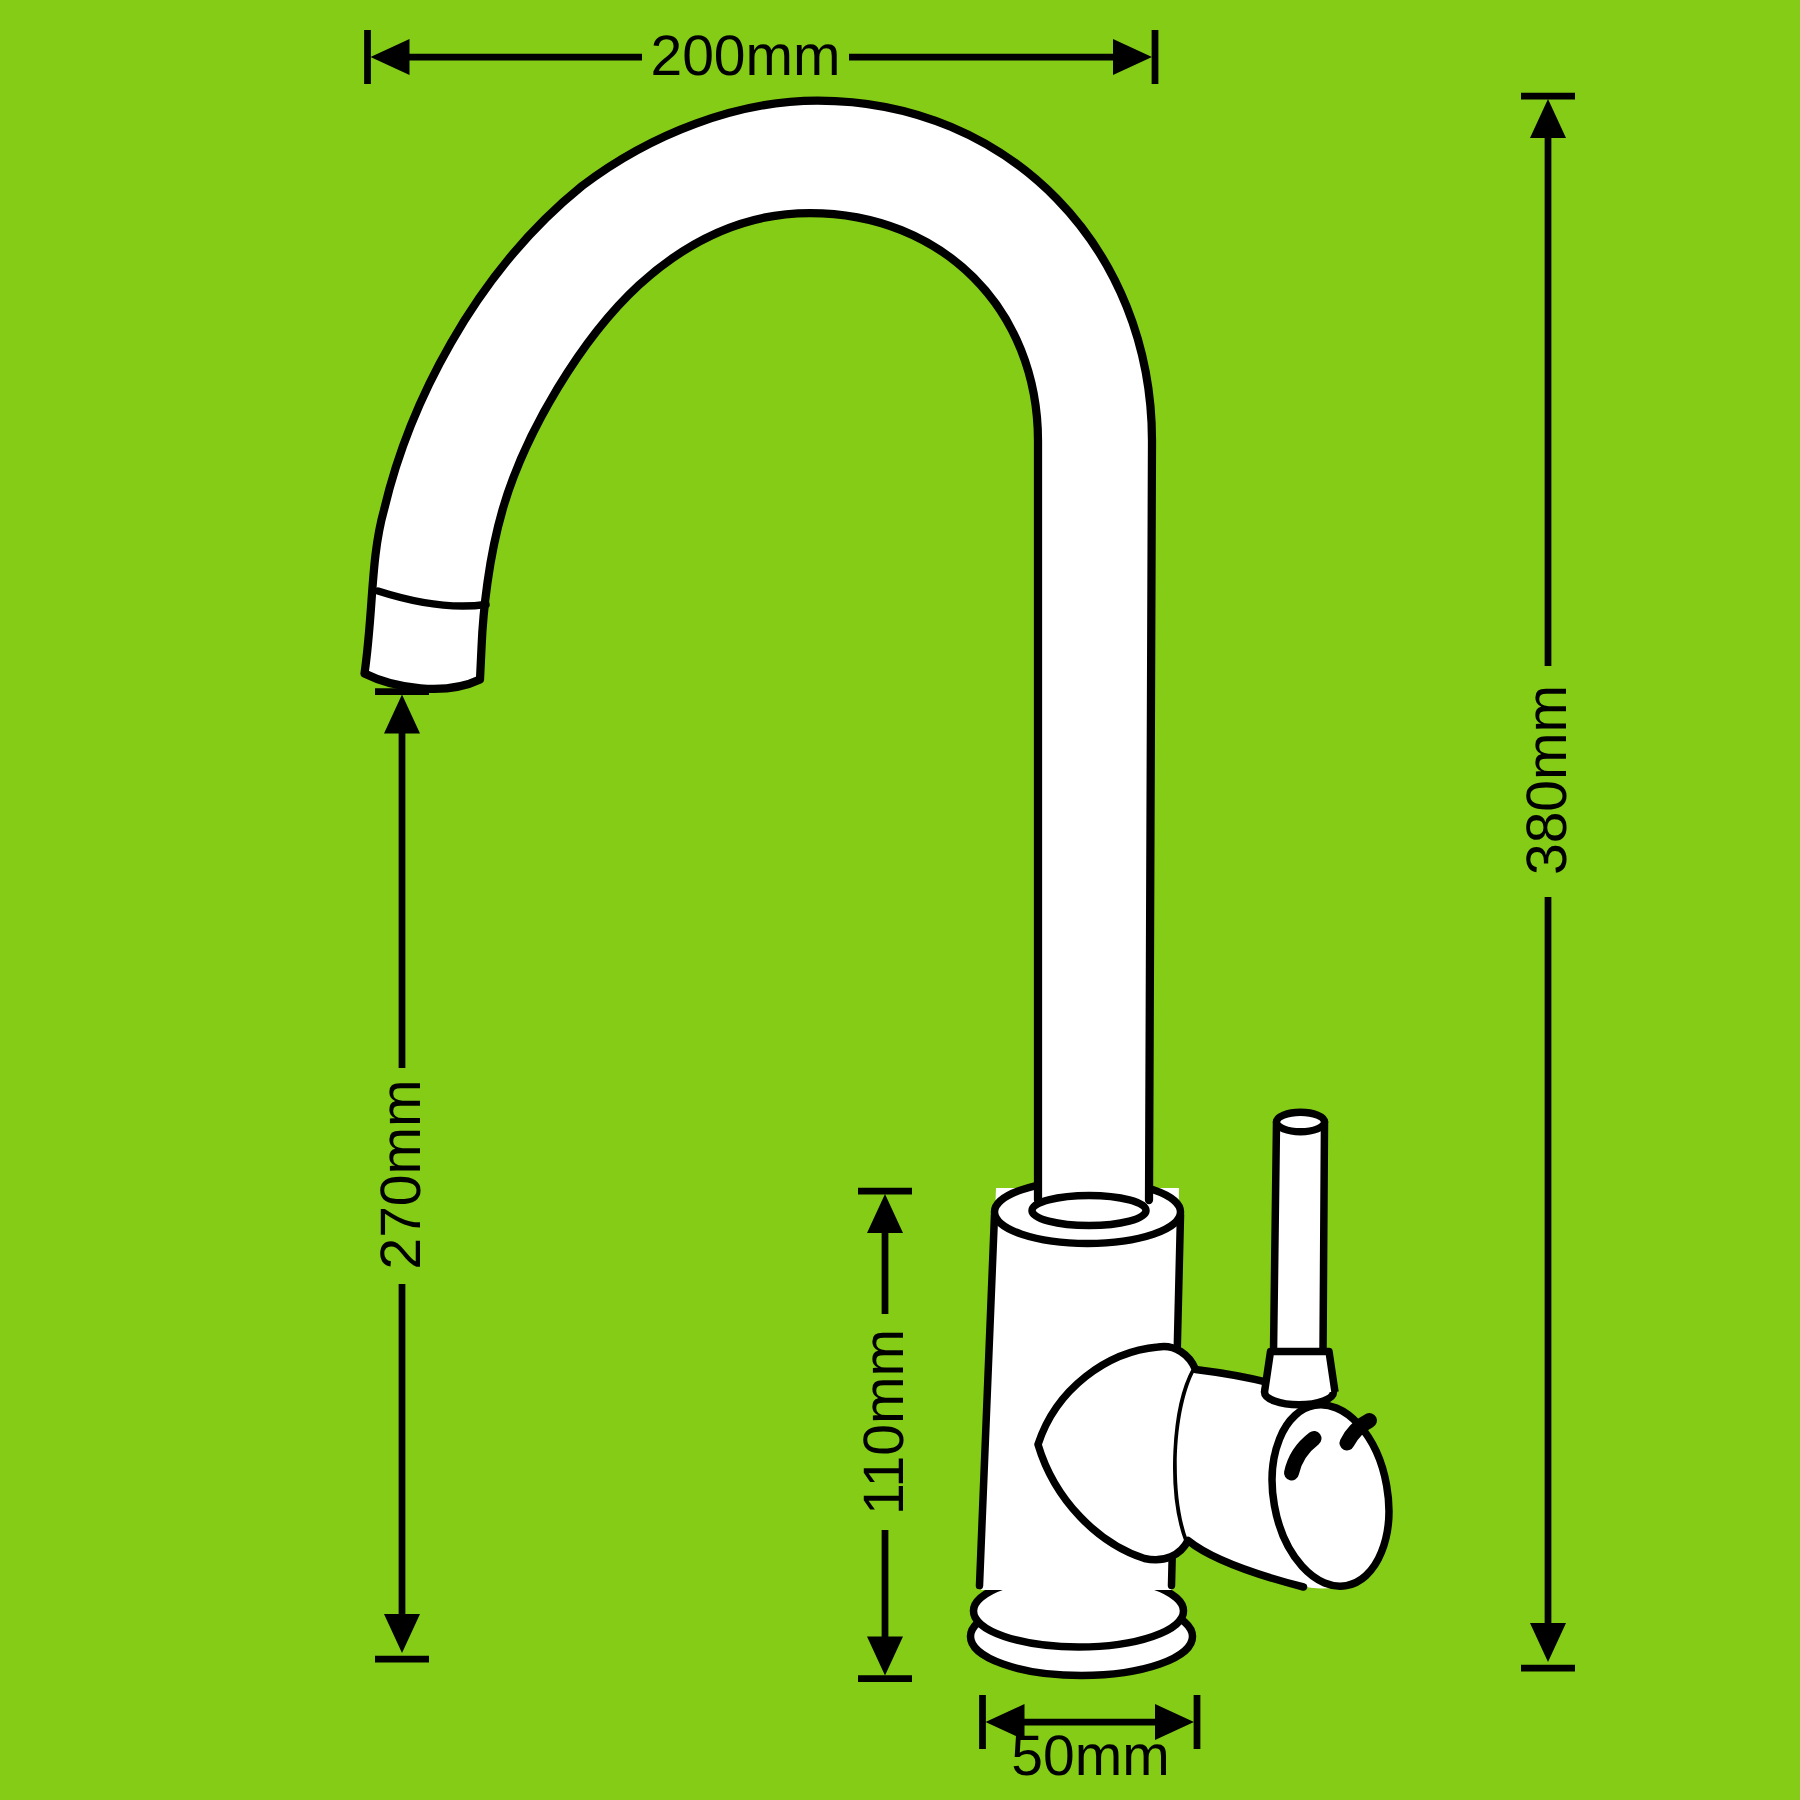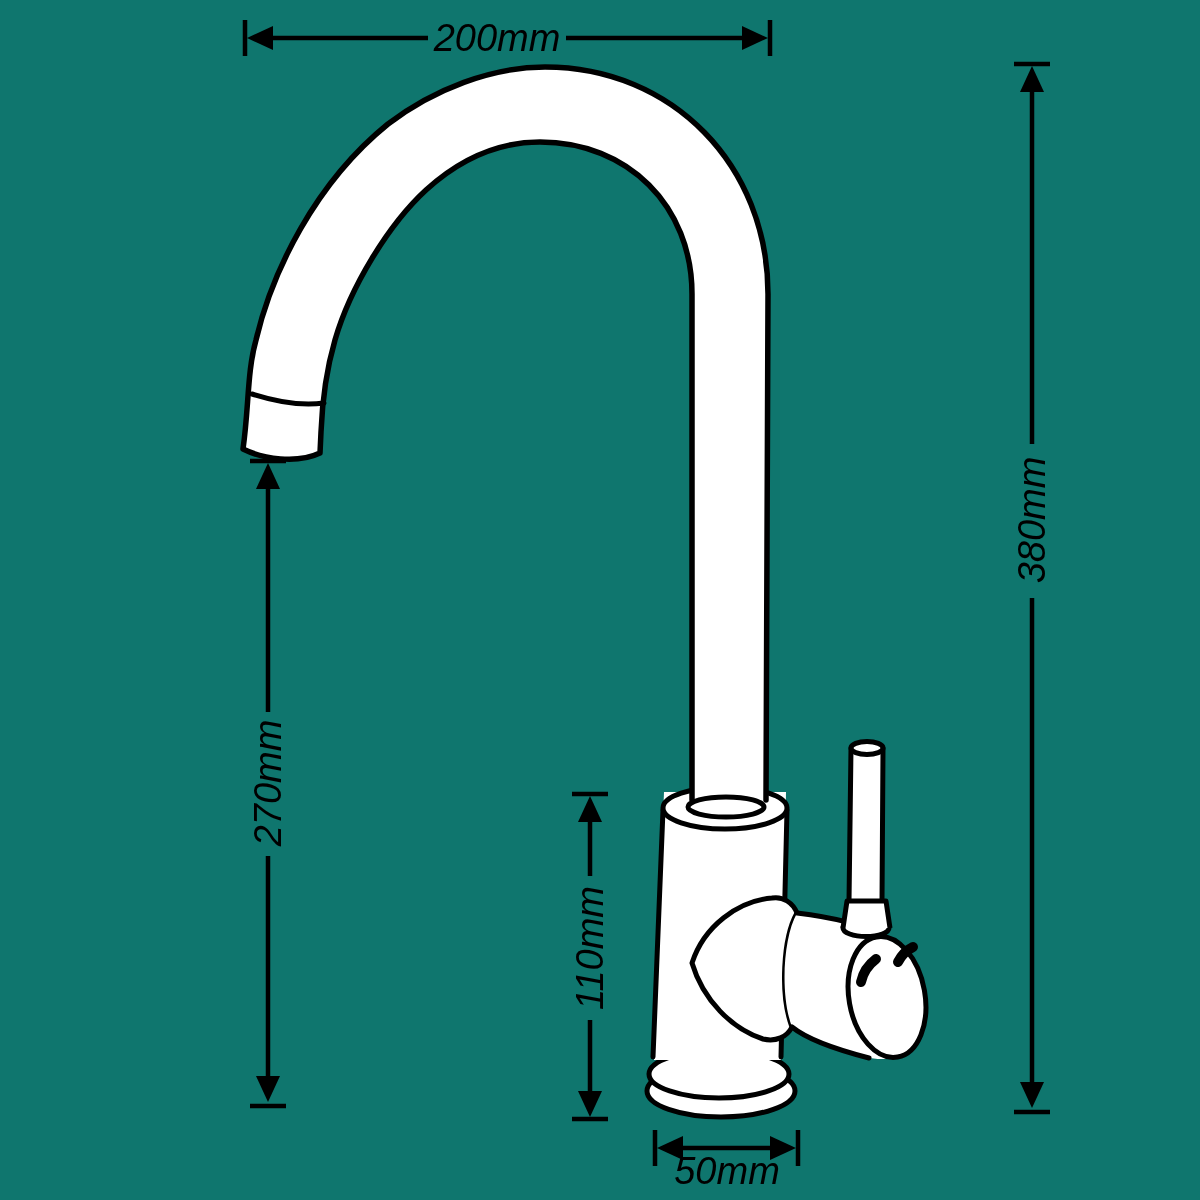--- a/index.html
+++ b/index.html
@@ -5,23 +5,22 @@
   html, body {
     margin: 0;
     padding: 0;
     background: #ffffff;
     font-family: "Liberation Sans", "DejaVu Sans", sans-serif;
   }
   .canvas {
     position: relative;
     width: 1200px;
     height: 1200px;
-    background: #0f766e;
+    background: #84cc16;
     overflow: hidden;
-    font-style: italic;
   }
   svg text {
     font-family: "Liberation Sans", "DejaVu Sans", sans-serif;
     font-size: 38px;
     fill: #000000;
   }
   .outline      { fill: none; stroke: #000000; stroke-width: 5.5; stroke-linecap: round; stroke-linejoin: round; }
   .outline-thin { fill: none; stroke: #000000; stroke-width: 5;   stroke-linecap: round; stroke-linejoin: round; }
   .whitefill    { fill: #ffffff; stroke: none; }
   .whitepart    { fill: #ffffff; stroke: #000000; stroke-width: 5; stroke-linejoin: round; }

